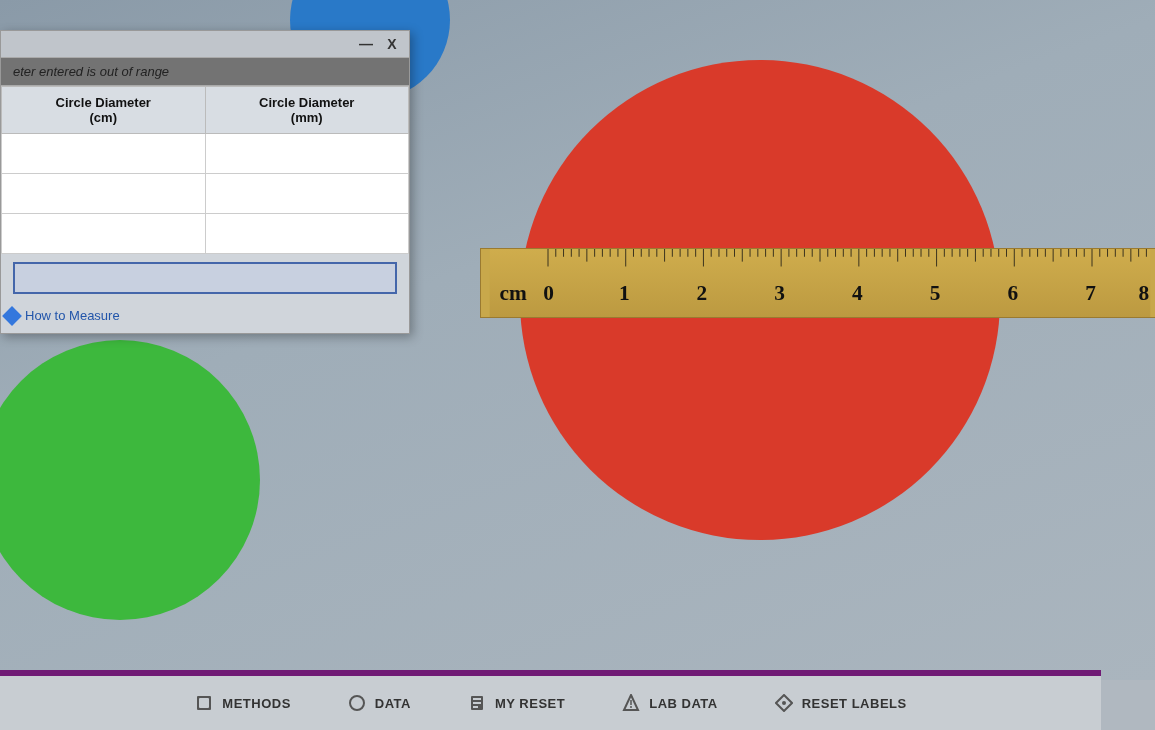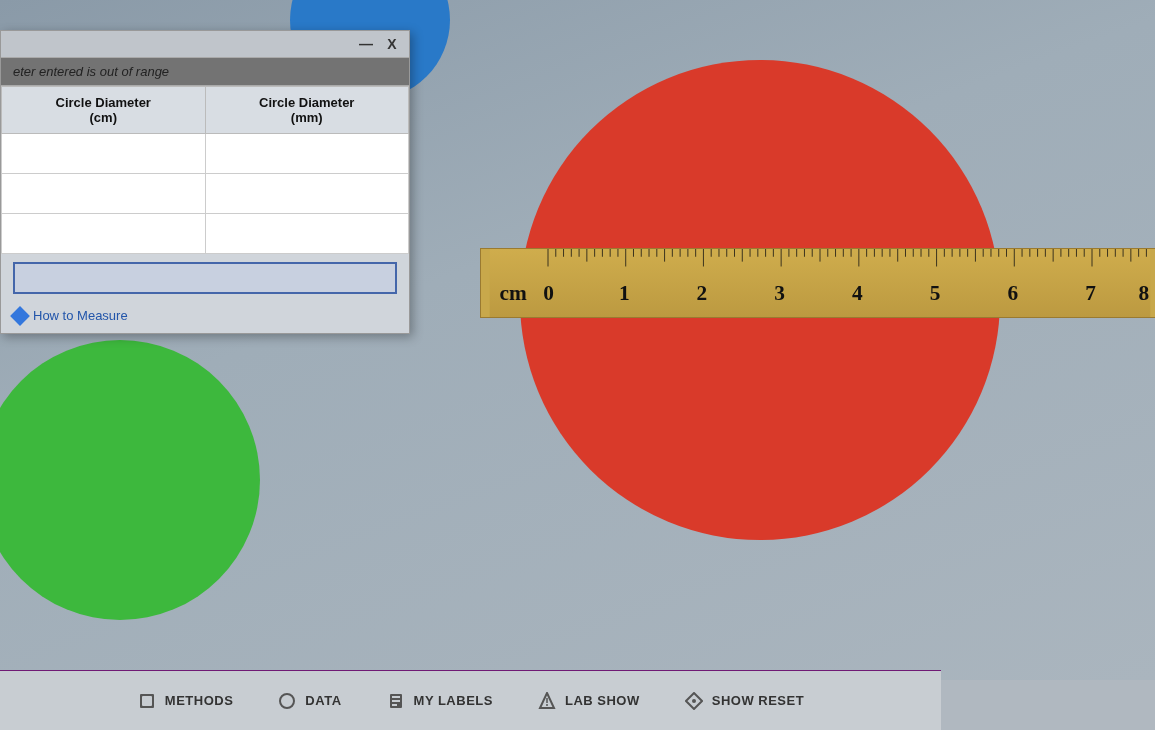--- a/index.html
+++ b/index.html
@@ -149,21 +149,21 @@
       height: 32px;
       border: 2px solid #4466aa;
       background: #c8d0e0;
       font-size: 14px;
       padding: 0 8px;
       outline: none;
       text-align: left;
     }
 
     .how-to-measure {
-      padding: 6px 12px 10px 12px;
+      padding: 6px 12px 10px 4px;
       background: #d0d5db;
       display: flex;
       align-items: center;
       gap: 6px;
       cursor: pointer;
       text-decoration: none;
       color: #2255aa;
       font-size: 13px;
     }
 
@@ -173,28 +173,28 @@
       background: #3377dd;
       transform: rotate(45deg);
       flex-shrink: 0;
     }
 
     
     .toolbar {
       position: absolute;
       bottom: 0;
       left: 0;
-      width: 941px;
+      width: 1101px;
       height: 60px;
       background: #c8cdd2;
       display: flex;
       align-items: center;
       justify-content: center;
-      gap: 44px;
-      border-top: 1px solid #701a75;
+      gap: 56px;
+      border-top: 6px solid #701a75;
     }
 
     .toolbar-item {
       display: flex;
       align-items: center;
       gap: 8px;
       cursor: pointer;
       font-size: 13px;
       font-weight: bold;
       color: #333;
@@ -411,37 +411,37 @@
 
   <div class="toolbar-item">
     <div class="toolbar-icon">
       <svg width="18" height="18" viewBox="0 0 18 18">
         <rect x="3" y="2" width="12" height="14" fill="#555" rx="1"></rect>
         <rect x="5" y="4" width="8" height="2" fill="#c8cdd2"></rect>
         <rect x="5" y="8" width="8" height="2" fill="#c8cdd2"></rect>
         <rect x="5" y="12" width="5" height="2" fill="#c8cdd2"></rect>
       </svg>
     </div>
-    <span>MY LABELS</span>
+    <span>MY RESET</span>
   </div>
 
   <div class="toolbar-item">
     <div class="toolbar-icon">
       <svg width="18" height="18" viewBox="0 0 18 18">
         <polygon points="9,1 16,16 2,16" fill="none" stroke="#555" stroke-width="2"></polygon>
         <line x1="9" y1="6" x2="9" y2="11" stroke="#555" stroke-width="1.5"></line>
         <circle cx="9" cy="13" r="1" fill="#555"></circle>
       </svg>
     </div>
-    <span>LAB SHOW</span>
+    <span>LAB DATA</span>
   </div>
 
   <div class="toolbar-item">
     <div class="toolbar-icon">
       <svg width="18" height="18" viewBox="0 0 18 18">
         <polygon points="9,1 17,9 9,17 1,9" fill="none" stroke="#555" stroke-width="2"></polygon>
         <circle cx="9" cy="9" r="2" fill="#555"></circle>
       </svg>
     </div>
-    <span>SHOW RESET</span>
+    <span>RESET LABELS</span>
   </div>
 
 </div>
 
 </body></html>

